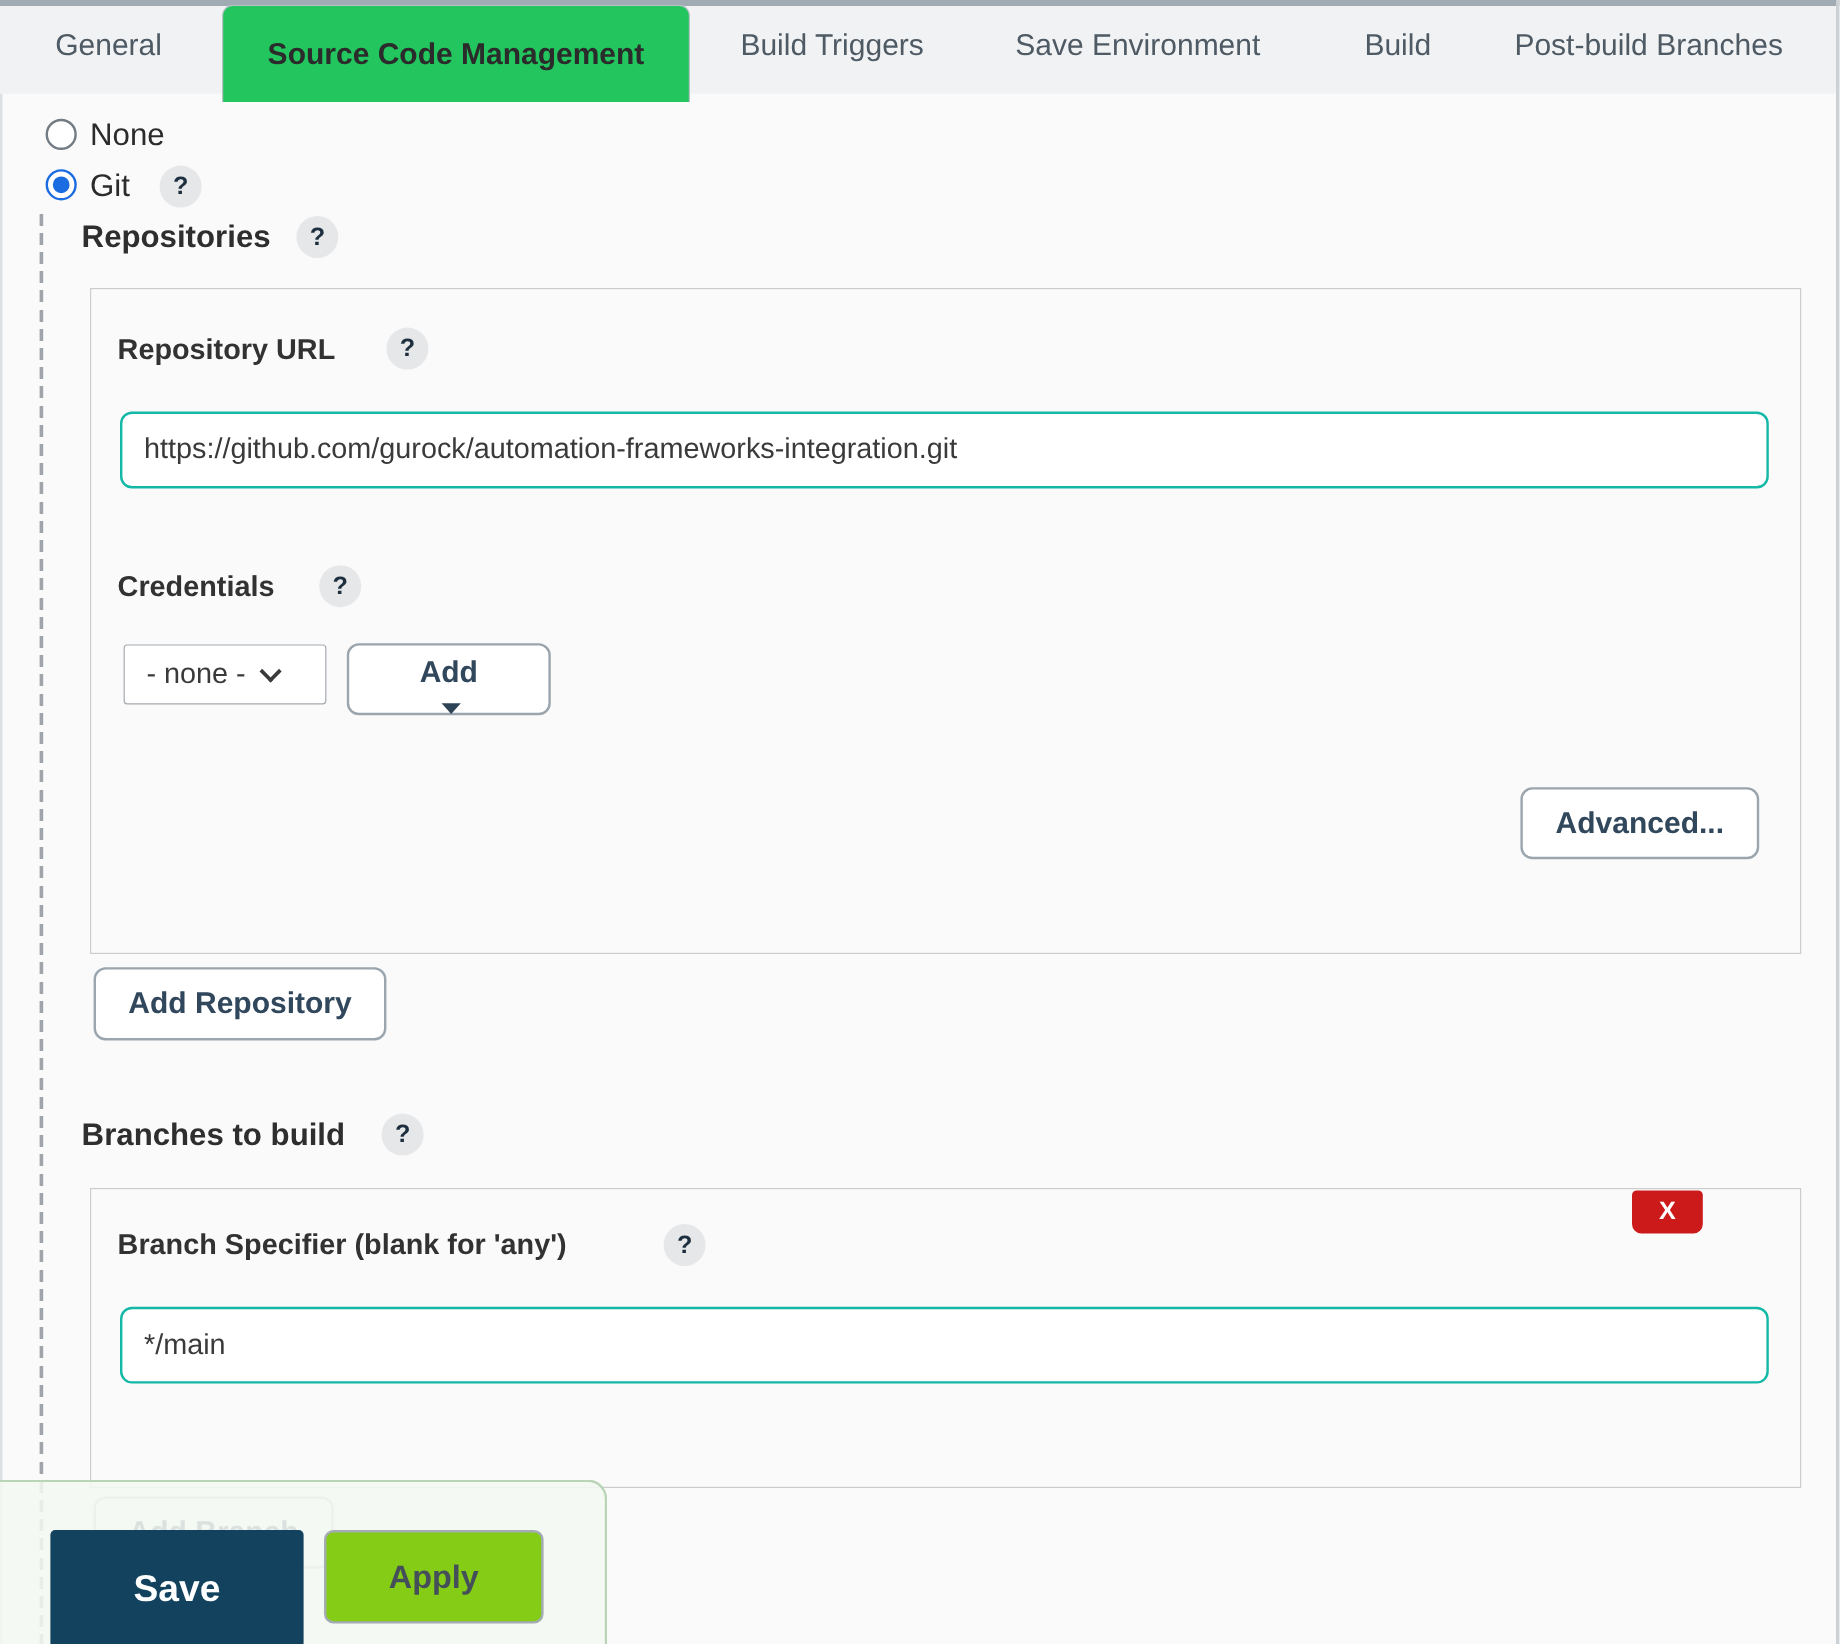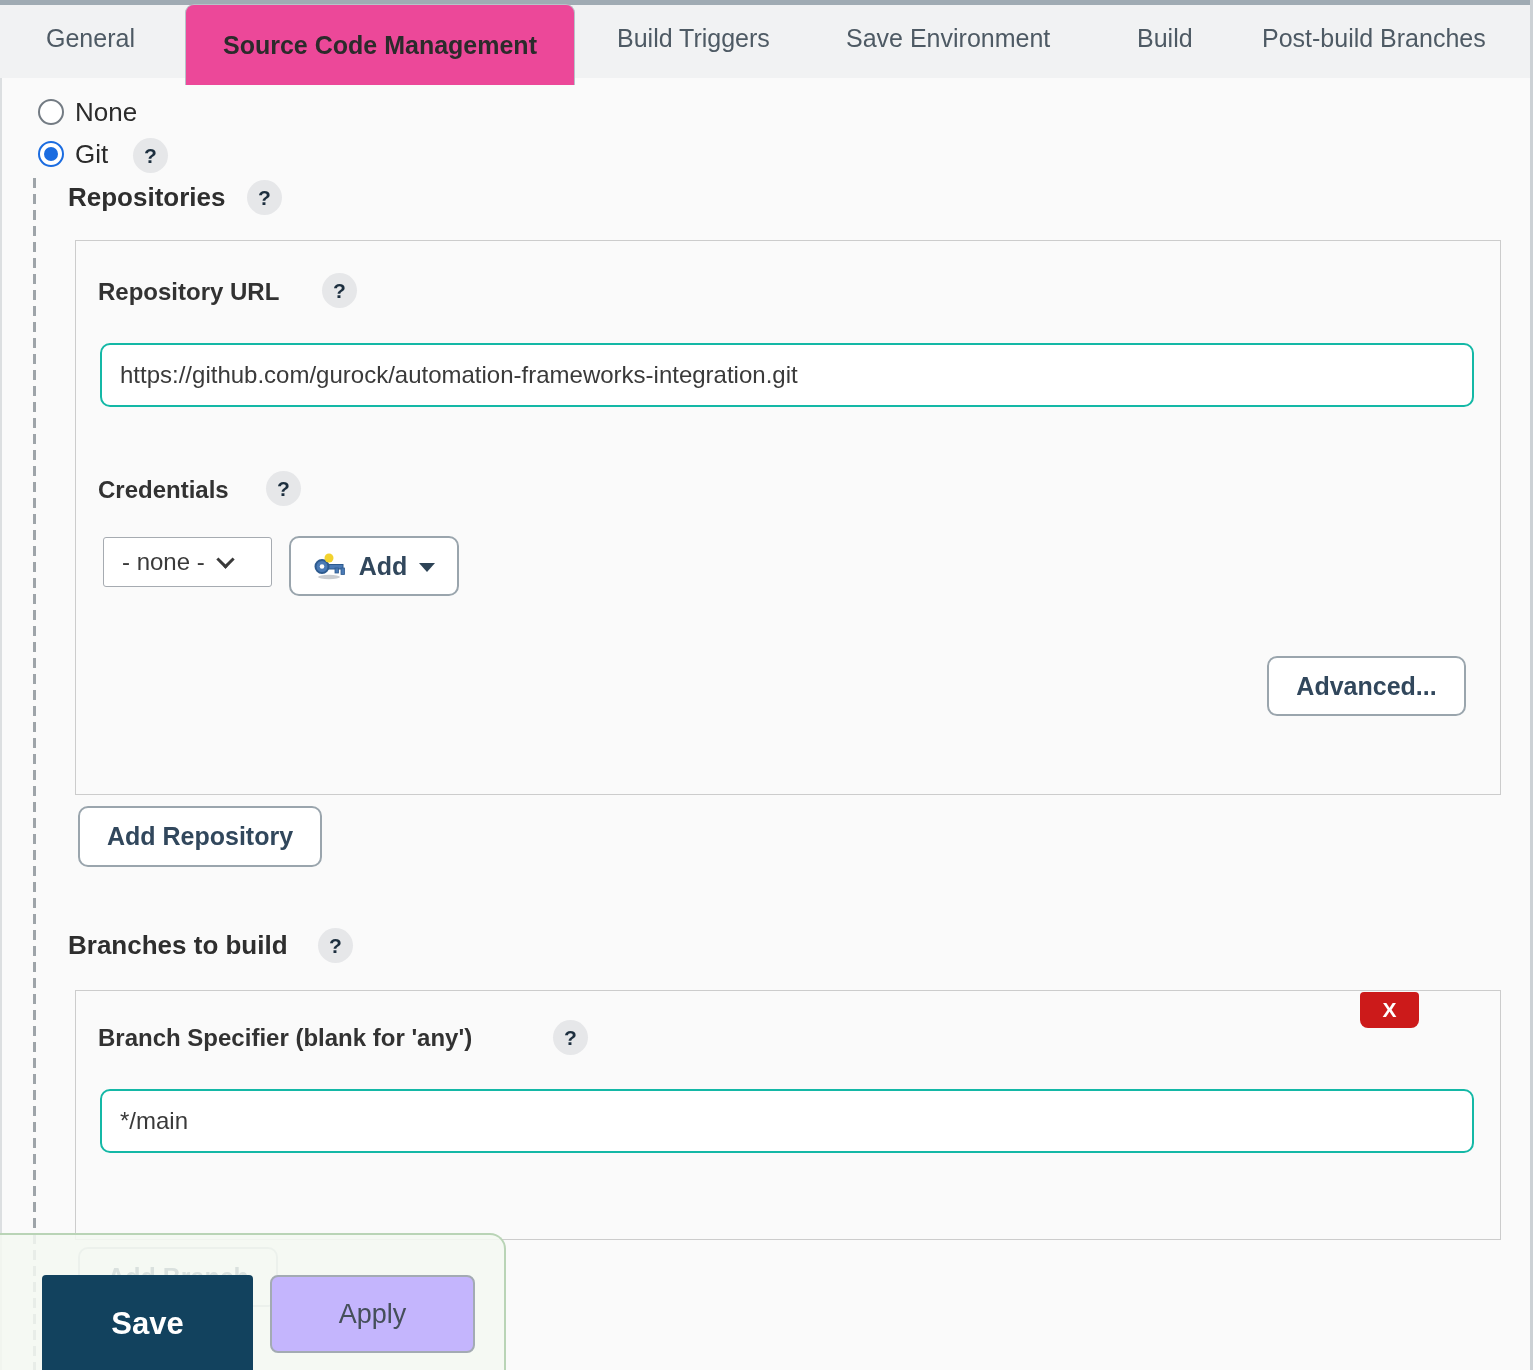--- a/index.html
+++ b/index.html
@@ -18,21 +18,21 @@
   .tabbar   { left:0; top:0; width:1533px; height:78px; background:#f1f2f3; z-index:2; }
   .rightedge{ right:0; top:0; width:3px; height:1370px; background:#ccd1d5; z-index:4; }
   .leftedge { left:0; top:78px; width:2px; height:1292px; background:#dcdfe1; z-index:1; }
 
   .tab {
     position:absolute; top:24px; font-size:25px; color:#4e5a64;
     white-space:nowrap; cursor:pointer; z-index:3;
   }
   .tab-active-box {
     position:absolute; left:185px; top:4px; width:390px; height:81px;
-    background:#ec4899; border:1.5px solid #b7c1c8; border-bottom:none;
+    background:#22c55e; border:1.5px solid #b7c1c8; border-bottom:none;
     border-radius:9px 9px 0 0; z-index:4;
     display:flex; align-items:center; justify-content:center;
   }
   .tab-active-box .tab-label { font-size:25px; font-weight:bold; color:#2b2b2b; white-space:nowrap; }
 
   
   .help {
     position:absolute; width:35px; height:35px; border-radius:50%;
     background:#e6e7e9; color:#1d2f3f; font-size:21px; font-weight:bold;
     display:flex; align-items:center; justify-content:center; cursor:pointer; z-index:5;
@@ -63,20 +63,21 @@
     border:2px solid #14b8a6; border-radius:10px;
     font-family:"Liberation Sans",sans-serif; font-size:24px; color:#3a3a3a;
     padding:0 18px; outline:none; z-index:2;
   }
 
   .btn {
     position:absolute; background:#fff; border:2px solid #9aa5ad; border-radius:10px;
     display:flex; align-items:center; justify-content:center; gap:8px;
     font-size:25px; font-weight:bold; color:#31475c; cursor:pointer; z-index:2;
     font-family:"Liberation Sans",sans-serif;
+    flex-direction:column;
   }
 
   .select-box {
     position:absolute; left:103px; top:537px; width:169px; height:50px;
     background:#fff; border:1.5px solid #a6abb1; border-radius:3px;
     display:flex; align-items:center; cursor:pointer; z-index:2;
   }
   .select-box .sel-text { font-size:24px; color:#3a3a3a; padding-left:18px; white-space:nowrap; }
   .chevron {
     width:13px; height:13px; border-right:3px solid #3a3a3a; border-bottom:3px solid #3a3a3a;
@@ -103,23 +104,23 @@
     border-top:2px solid #b9d4b6; border-right:2px solid #b9d4b6;
     border-top-right-radius:16px; z-index:10;
   }
   .save-btn {
     position:absolute; left:42px; top:1275px; width:211px; height:98px;
     background:#12425e; color:#fff; border:none; border-radius:4px;
     font-size:31px; font-weight:bold; cursor:pointer; z-index:11;
     font-family:"Liberation Sans",sans-serif;
   }
   .apply-btn {
-    position:absolute; left:270px; top:1275px; width:205px; height:78px;
-    background:#c4b5fd; color:#454f5a; border:2px solid #a3abb3; border-radius:8px;
-    font-size:27px; font-weight:normal; cursor:pointer; z-index:11;
+    position:absolute; left:270px; top:1275px; width:183px; height:78px;
+    background:#84cc16; color:#454f5a; border:2px solid #a3abb3; border-radius:8px;
+    font-size:27px; font-weight:bold; cursor:pointer; z-index:11;
     font-family:"Liberation Sans",sans-serif;
   }
 </style>
 </head>
 <body>
 
 <div class="abs tabbar"></div>
 <div class="abs topstrip"></div>
 <div class="abs rightedge"></div>
 <div class="abs leftedge"></div>

